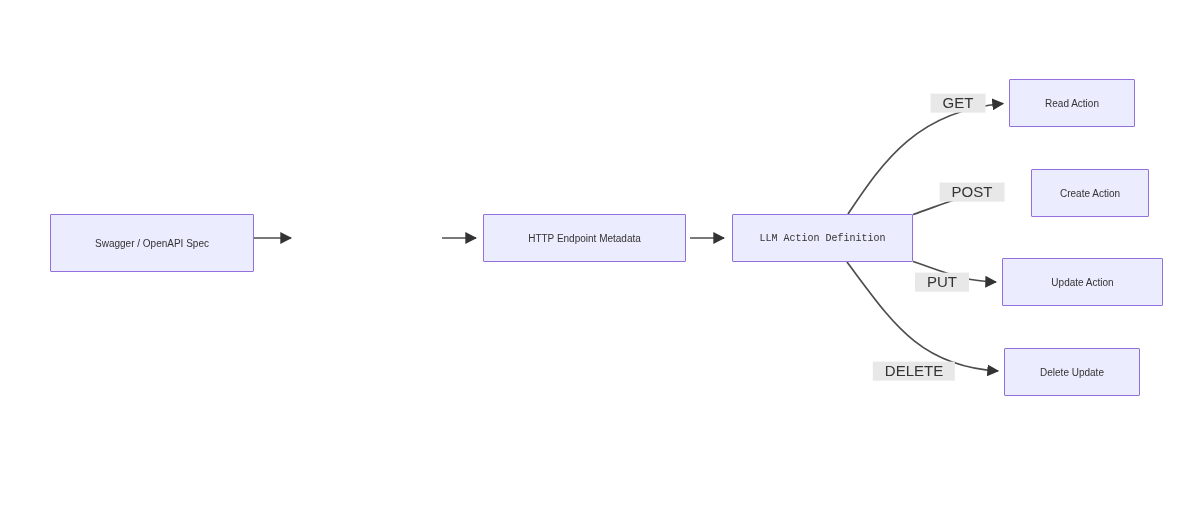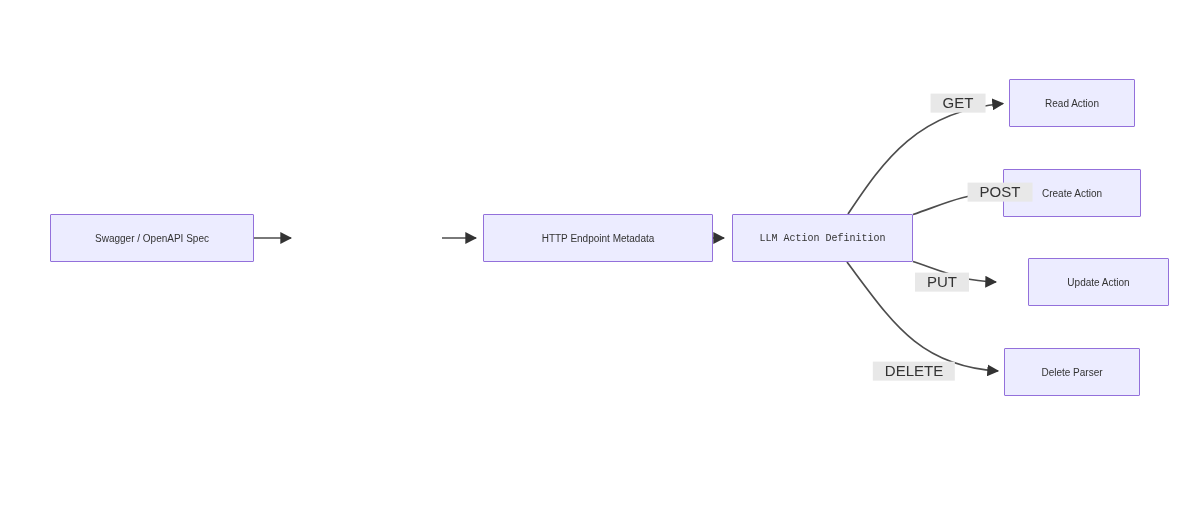--- a/index.html
+++ b/index.html
@@ -49,36 +49,36 @@
       <path d="M254,238 H291" marker-end="url(#arrow)"></path>
       <path d="M442,238 H476" marker-end="url(#arrow)"></path>
       <path d="M690,238 H724" marker-end="url(#arrow)"></path>
       <path d="M848,214 C884,160 918,111 1003,103.5" marker-end="url(#arrow)"></path>
       <path d="M913,214.5 C944,204 963,193.8 997,193" marker-end="url(#arrow)"></path>
       <path d="M913,261.5 C944,272 963,281.2 996,282" marker-end="url(#arrow)"></path>
       <path d="M847,262 C892,322 919,366 998,371" marker-end="url(#arrow)"></path>
     </g>
   </svg>
 
-  <div class="node" style="left:50px;  top:214px; width:204px; height:48px;">Swagger / OpenAPI Spec</div>
+  <div class="node" style="left:50px;  top:214px; width:204px; height:58px;">Swagger / OpenAPI Spec</div>
 
 
-  <div class="node" style="left:483px; top:214px; width:230px; height:48px;">HTTP Endpoint Metadata</div>
+  <div class="node" style="left:483px; top:214px; width:203px; height:48px;">HTTP Endpoint Metadata</div>
 
   <div class="node" style="left:732px; top:214px; width:181px; height:48px;font-family:Liberation Mono, monospace;">LLM Action Definition</div>
 
   <div class="node" style="left:1009px; top:79px;  width:126px; height:48px;">Read Action</div>
 
-  <div class="node" style="left:1003px; top:169px; width:138px; height:48px;">Create Action</div>
+  <div class="node" style="left:1031px; top:169px; width:118px; height:48px;">Create Action</div>
 
-  <div class="node" style="left:1028px; top:258px; width:141px; height:48px;">Update Action</div>
+  <div class="node" style="left:1002px; top:258px; width:161px; height:48px;">Update Action</div>
 
-  <div class="node" style="left:1004px; top:348px; width:136px; height:48px;">Delete Parser</div>
+  <div class="node" style="left:1004px; top:348px; width:136px; height:48px;">Delete Update</div>
 
   <div class="edge-label" style="left:958px; top:103px;">GET</div>
 
-  <div class="edge-label" style="left:1000px; top:192px;text-align:right;">POST</div>
+  <div class="edge-label" style="left:972px; top:192px;text-align:right;">POST</div>
 
   <div class="edge-label" style="left:942px; top:282px;">PUT</div>
 
   <div class="edge-label" style="left:914px; top:371px;">DELETE</div>
 
 </div>
 
 </body></html>

